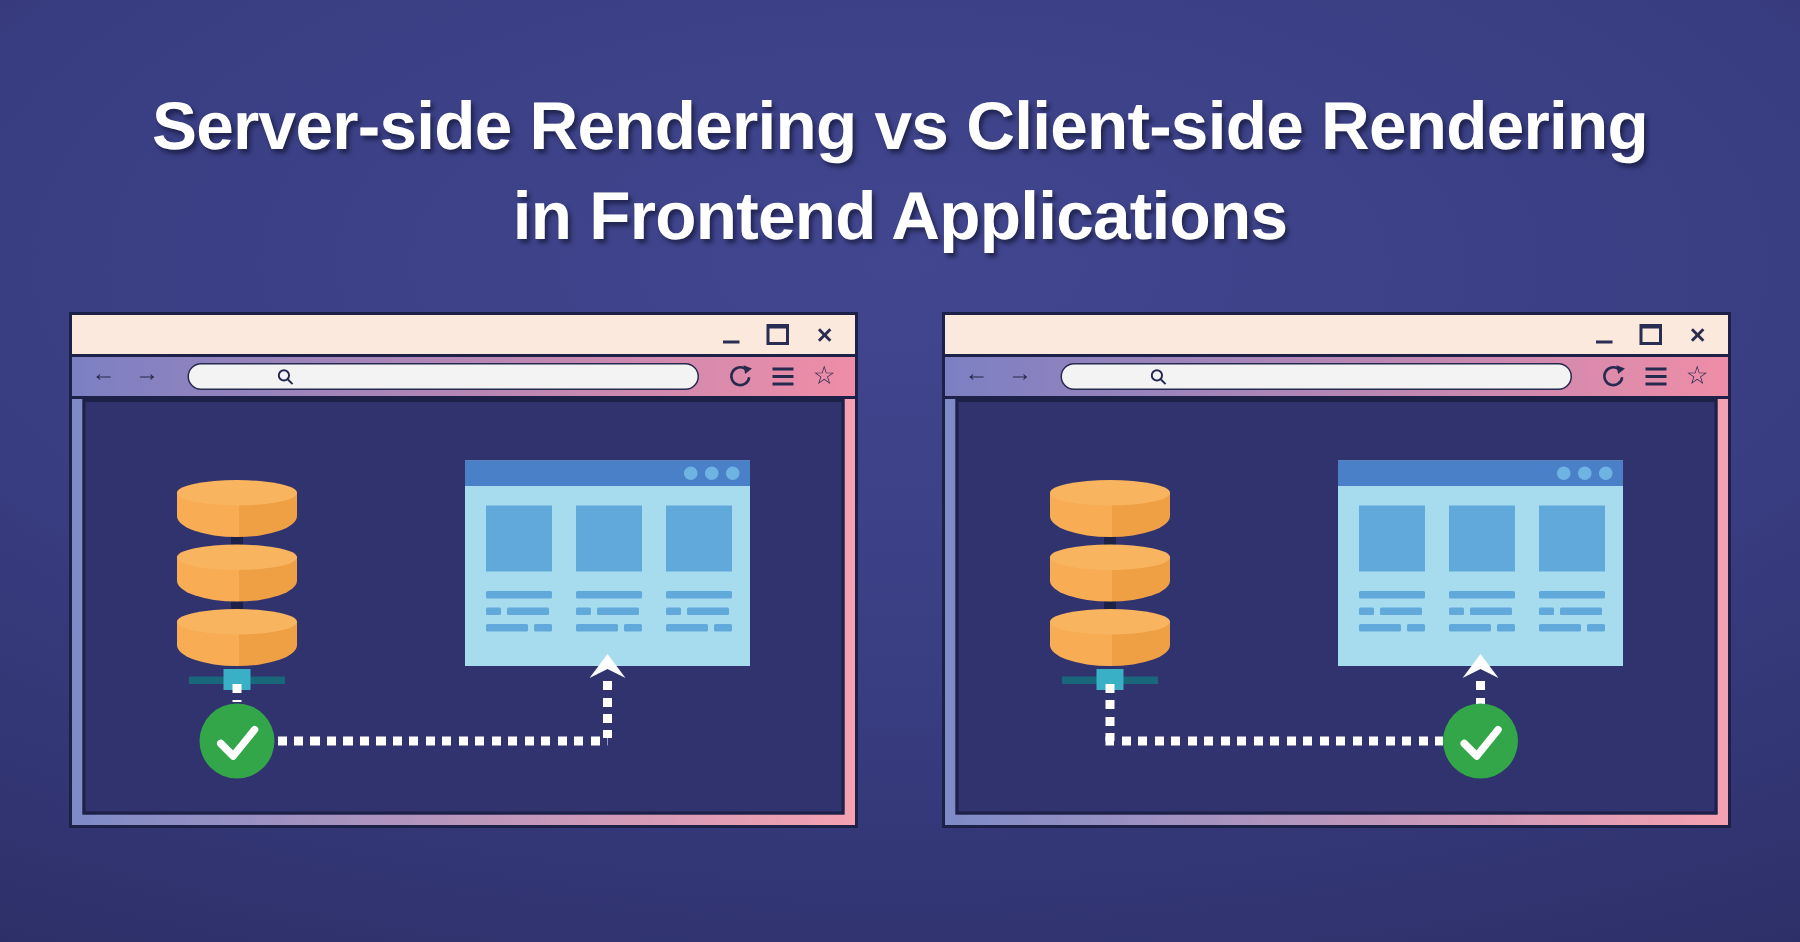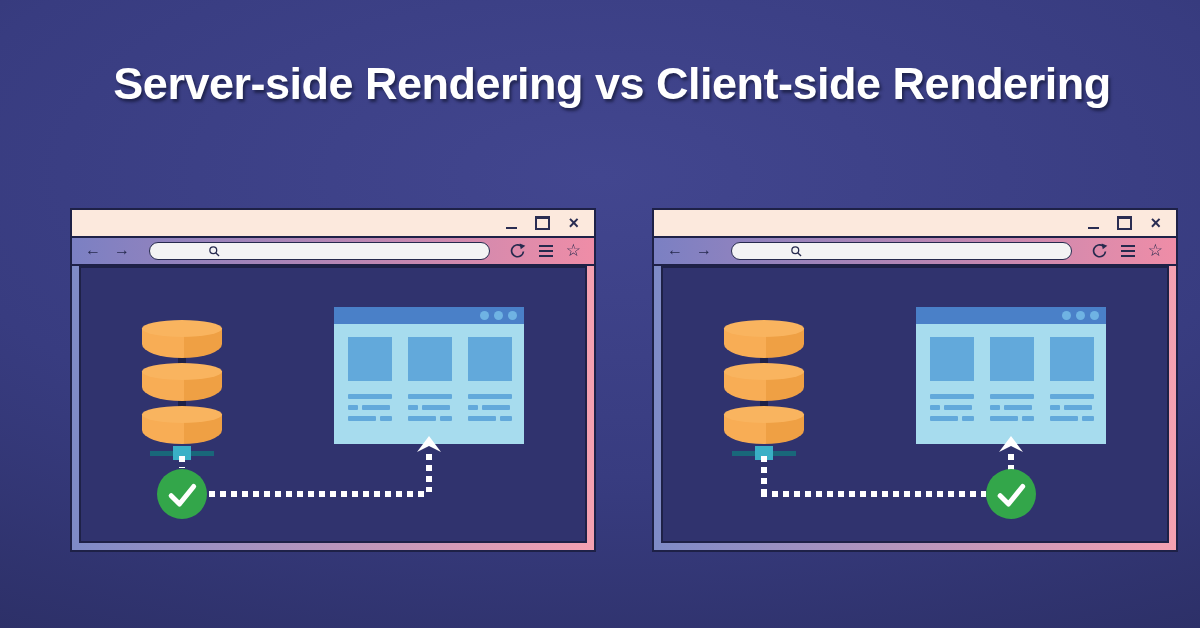--- a/index.html
+++ b/index.html
@@ -1,21 +1,21 @@
 <!DOCTYPE html>
 <html><head>
 <meta charset="utf-8">
 <style>
   html,body{margin:0;padding:0;}
   body{
     width:1200px;height:628px;overflow:hidden;position:relative;
     background:radial-gradient(140% 120% at 50% 28%, #42468f 0%, #383c80 40%, #2b2e64 75%, #222551 100%);
     font-family:"Liberation Sans","DejaVu Sans",sans-serif;
   }
-  .stage{position:absolute;inset:0;margin-left:24px;}
+  .stage{position:absolute;inset:0;}
   .title{
     position:absolute;top:54px;left:0;width:100%;text-align:center;
     color:#ffffff;font-weight:bold;font-size:45px;line-height:60px;letter-spacing:-0.5px;
     text-shadow:2px 3px 3px rgba(10,12,35,.55);
   }
   
   .window{
     position:absolute;top:208px;width:526px;height:344px;box-sizing:border-box;
     border:2px solid #1e2147;display:flex;flex-direction:column;
   }
@@ -84,20 +84,21 @@
   .w-right .v2{left:345px;top:186px;height:16px;}
   .w-right .arrow-up{left:336px;top:168px;}
 </style>
 </head>
 <body>
 
 <div class="stage">
 
   <div class="title">
     <div>Server-side Rendering vs Client-side Rendering</div>
+    <div>in Frontend Applications</div>
   </div>
 
   <div class="window w-left">
     <div class="titlebar">
       <span class="min"></span>
       <span class="maxi"></span>
       <span class="close">×</span>
     </div>
     <div class="toolbar">
       <span class="nav">←</span>

